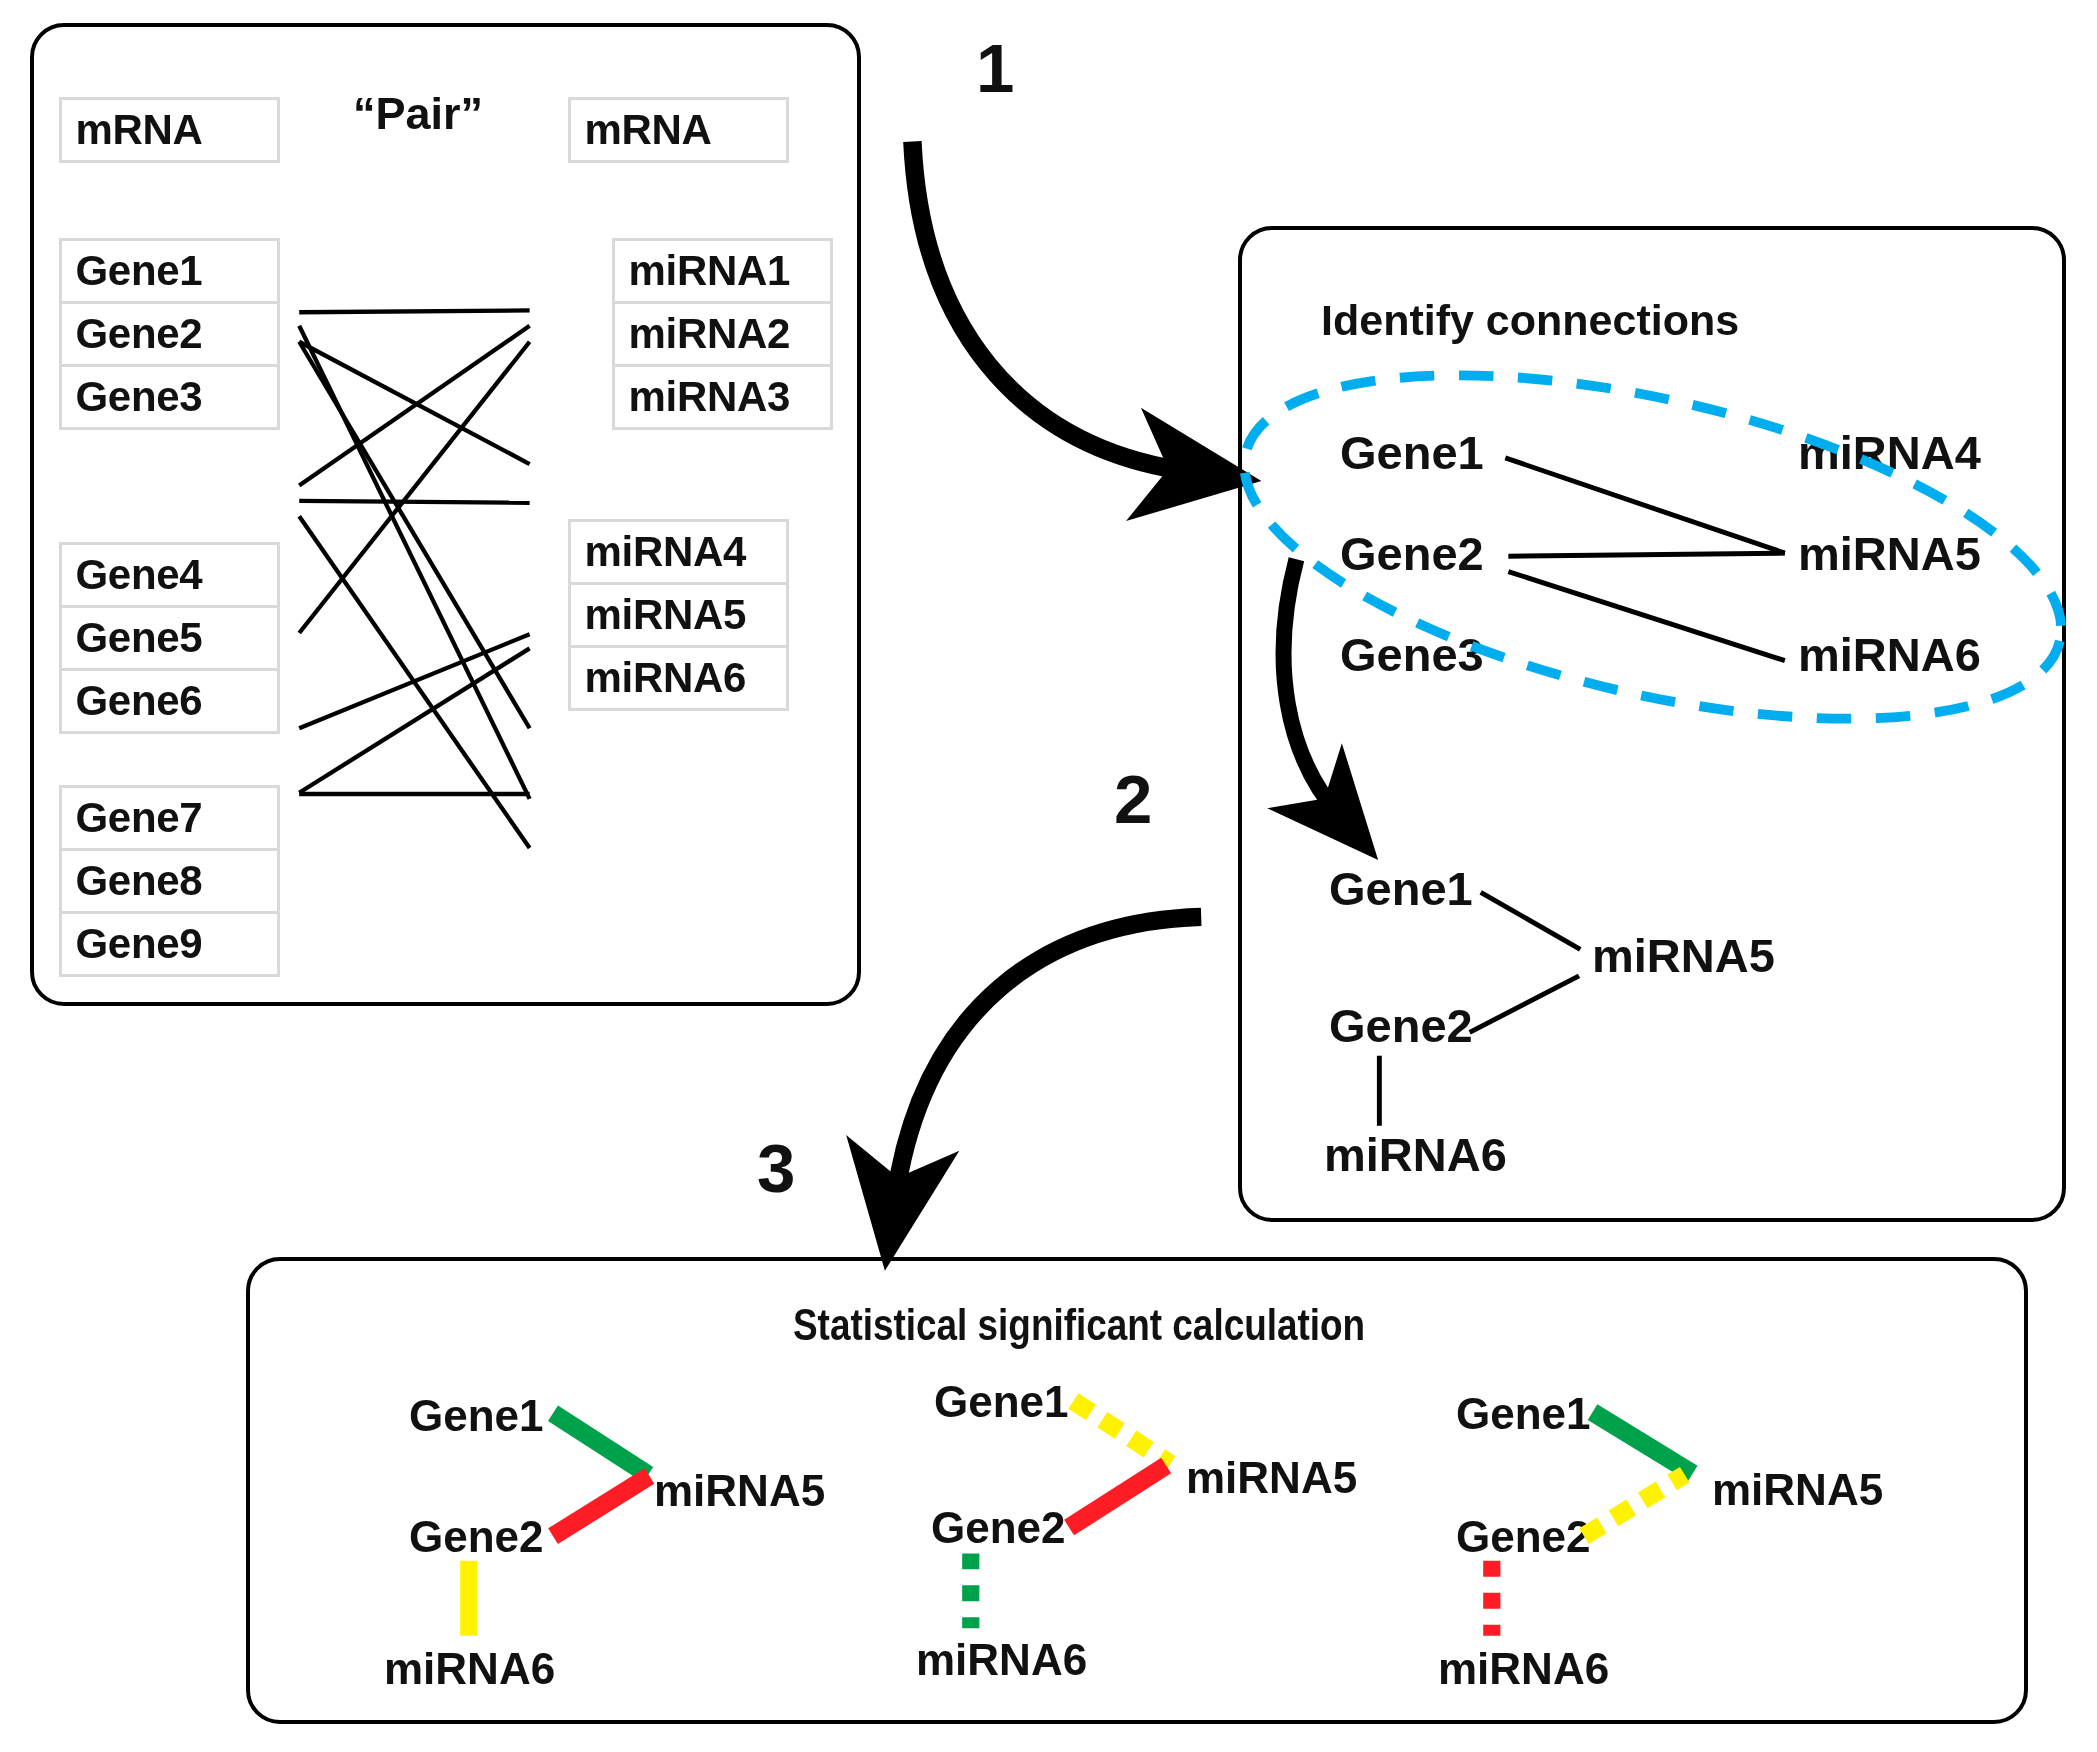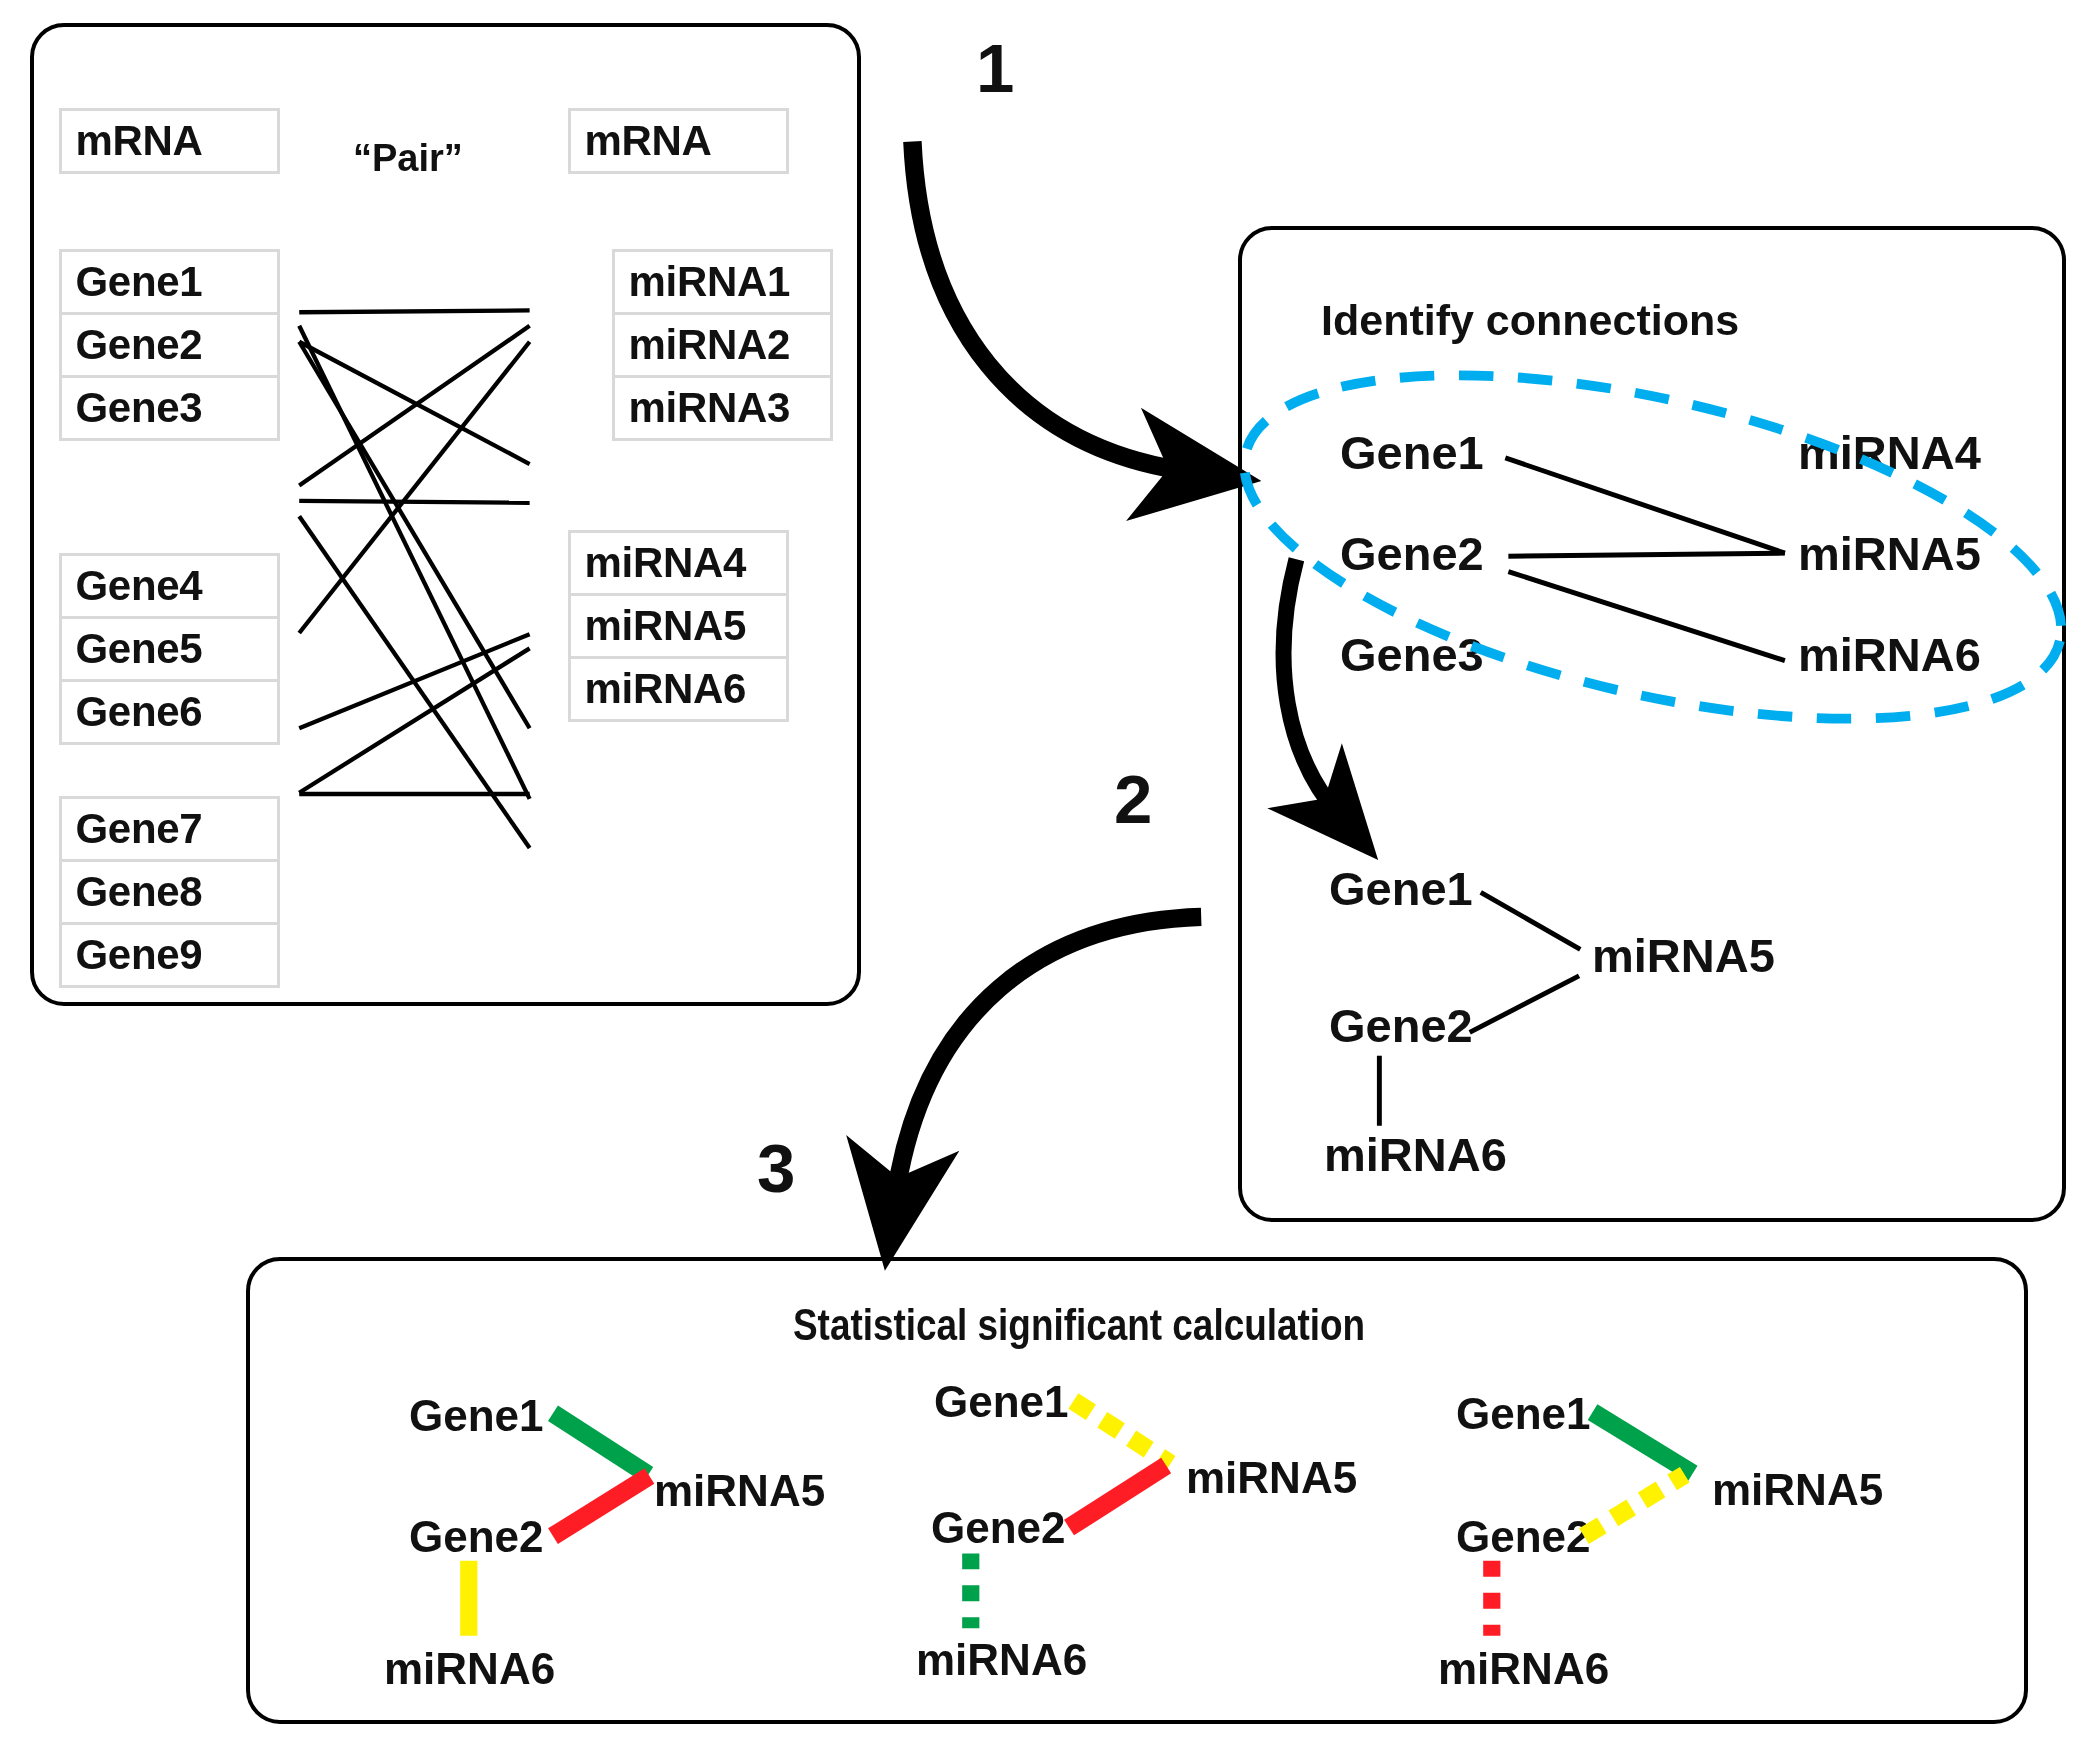--- a/index.html
+++ b/index.html
@@ -32,31 +32,31 @@
     width:221px;
     display:flex;
     align-items:center;
     padding-left:13.5px;
     margin-top:-3.1px;
     font-size:42px;
     font-weight:bold;
     color:#111;
     letter-spacing:-0.3px;
   }
-  .cell:first-child{margin-top:11px;}
+  .cell:first-child{margin-top:0;}
 
   
   .lbl{
     position:absolute;
     font-weight:bold;
     color:#111;
     white-space:nowrap;
     line-height:1;
   }
-  .pair-title{font-size:38px;margin-top:48px;}
+  .pair-title{font-size:45px;}
   .stepnum{font-size:69px;}
   .panel-title{font-size:43px;text-align:center;}
   .node{font-size:47px;}
   .node-sm{font-size:44px;}
   .stats-title{
     font-size:45px;
     font-family:"Liberation Sans Narrow","Liberation Sans",sans-serif;
     transform:scaleX(.82);
     transform-origin:left center;
   }

